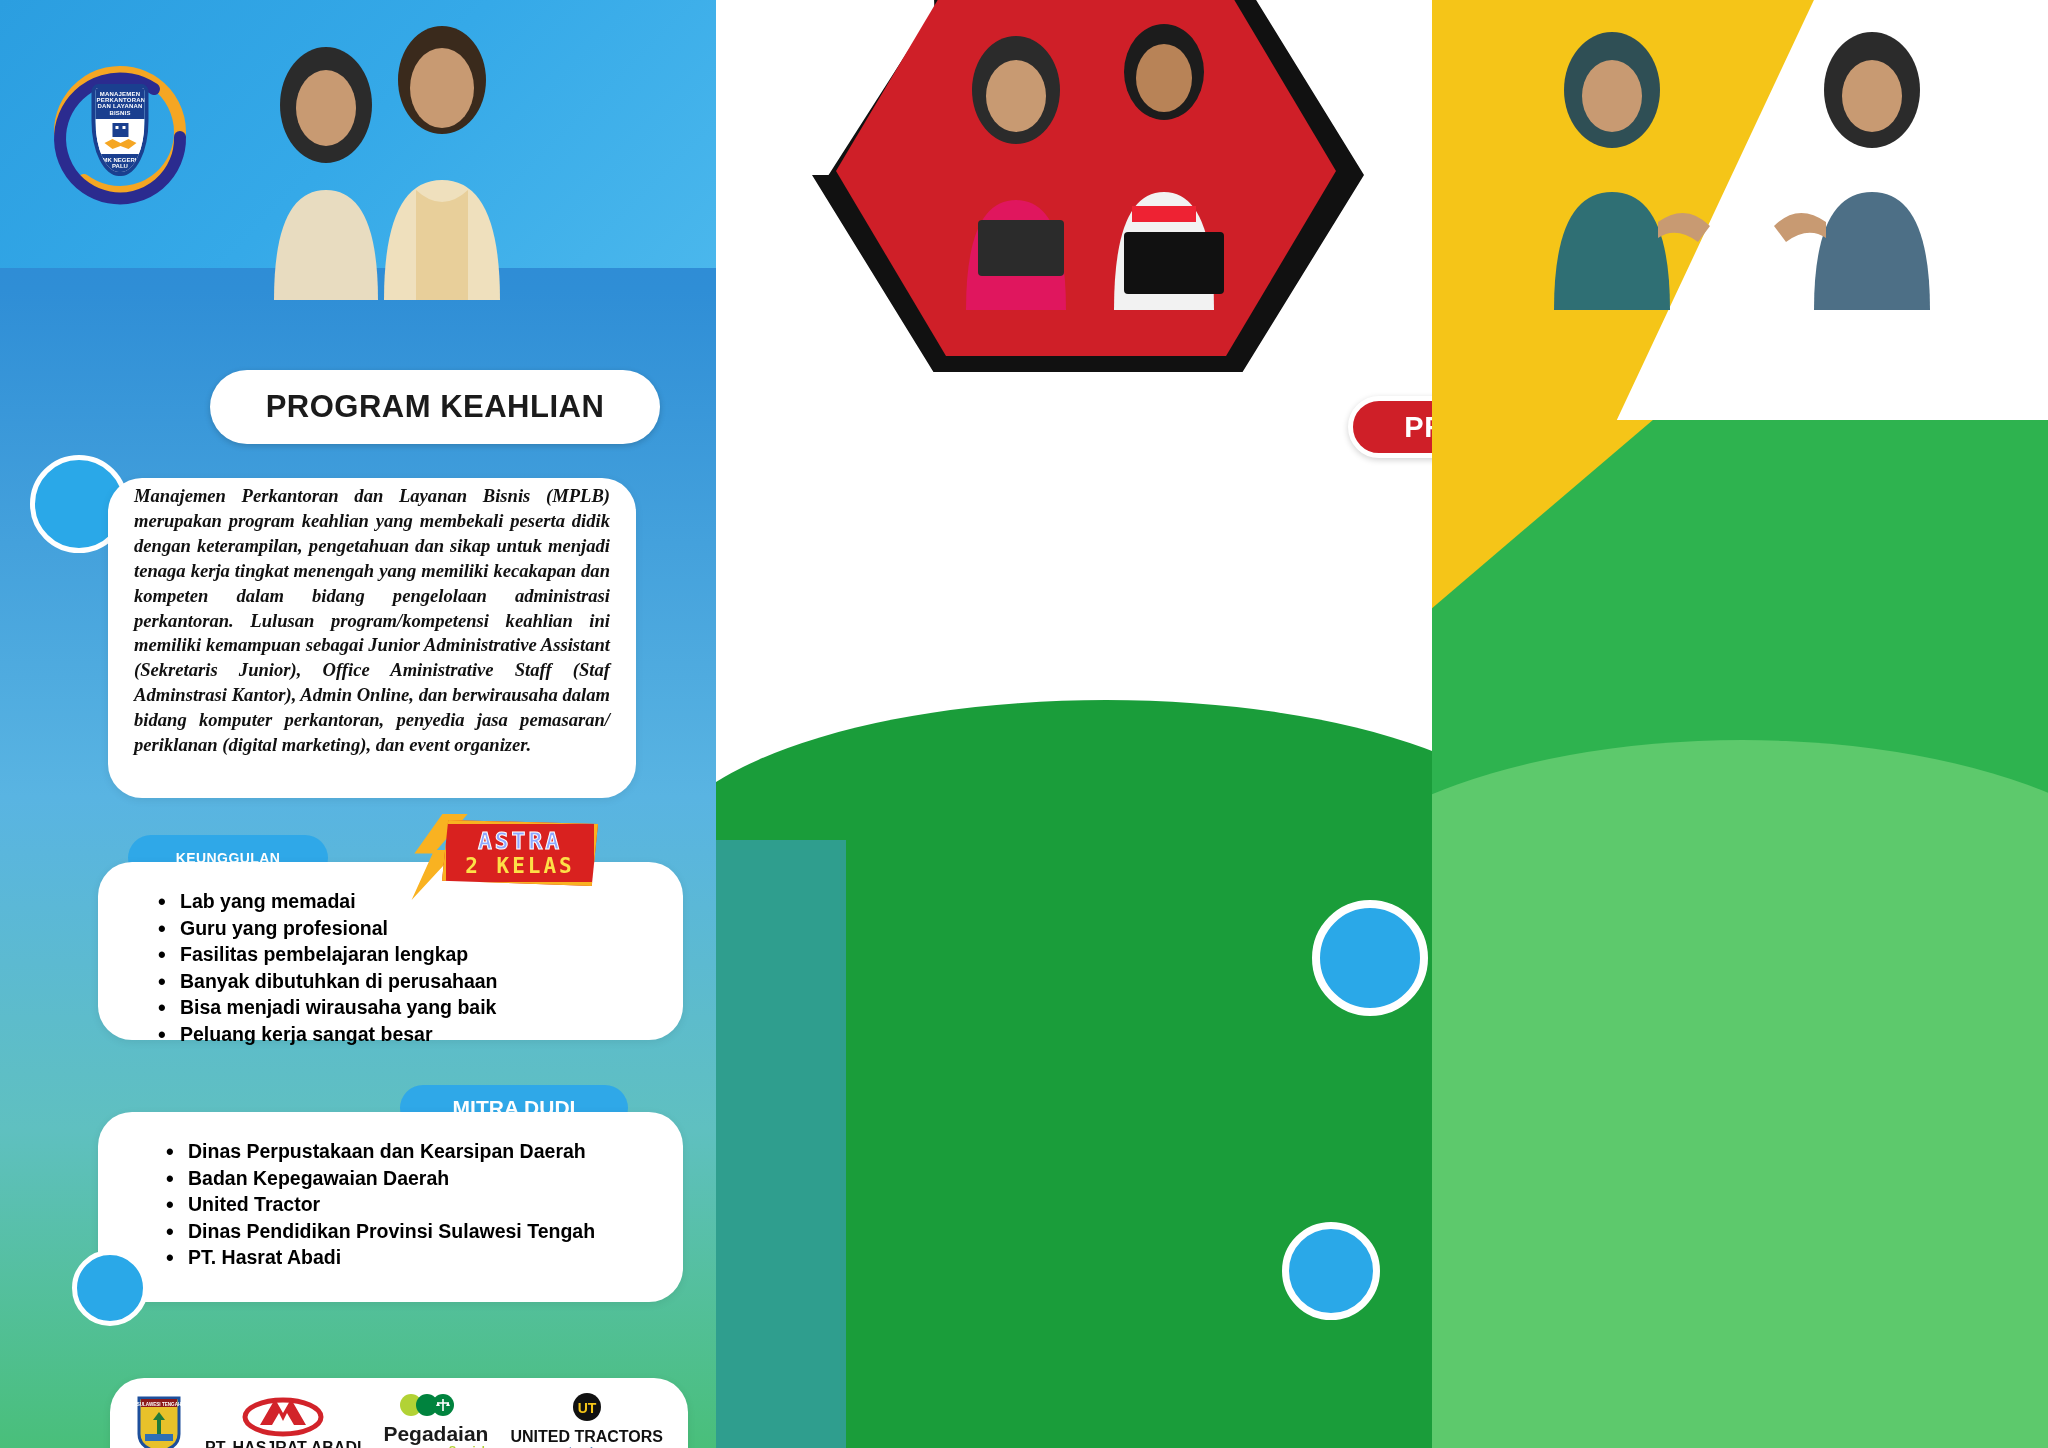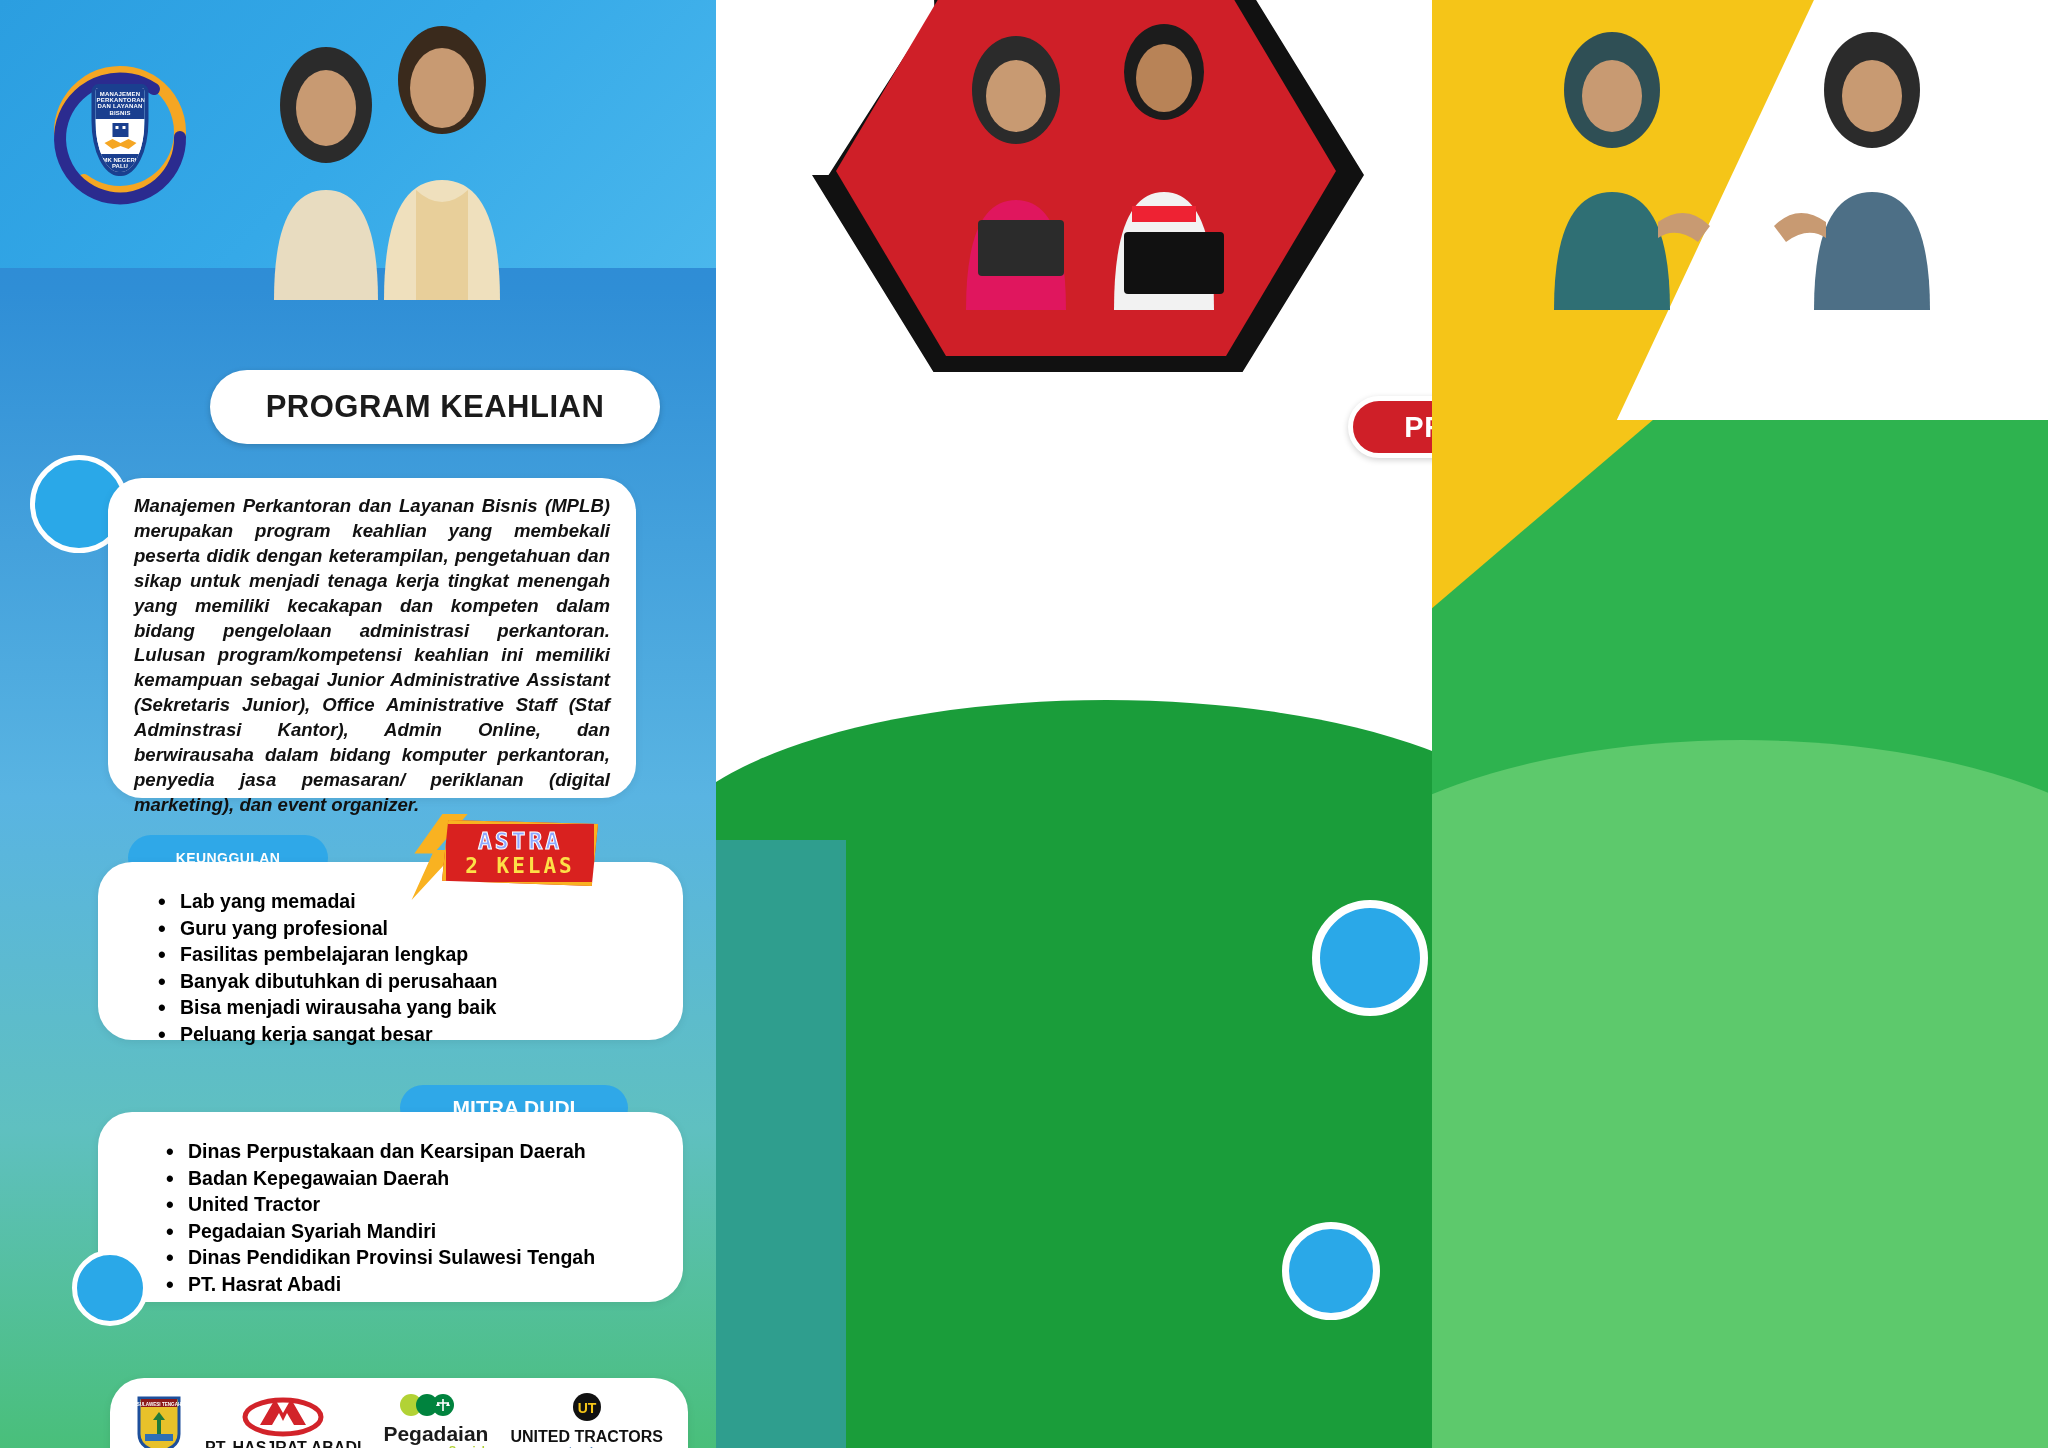--- a/index.html
+++ b/index.html
@@ -71,22 +71,23 @@
     border-radius: 50%; background: #2aa8e8; border: 5px solid #ffffff;
   }
   .card-white {
     position: absolute;
     background: #ffffff;
     border-radius: 34px;
     box-shadow: 0 2px 8px rgba(0,0,0,.08);
   }
   #p1-body {
     left: 108px; top: 478px; width: 528px; height: 320px;
-    padding: 16px 26px 14px 26px;
+    padding: 6px 26px 14px 26px;
     border-radius: 34px 34px 34px 34px;
+    font-family: Liberation Serif, serif;
   }
   #p1-body p {
     font-size: 18.6px; line-height: 1.34; font-weight: bold; font-style: italic;
     color: #111; text-align: justify;
   }
   .badge-pill {
     position: absolute; display: flex; align-items: center; justify-content: center;
     font-weight: bold; color: #fff; border-radius: 30px;
   }
   #p1-keunggulan-badge {
@@ -299,21 +300,20 @@
         <div class="k2">2 KELAS</div>
       </div>
     </div>
 
     <div class="badge-pill" id="p1-mitra-badge">MITRA DUDI</div>
     <div class="card-white" id="p1-mitra-card">
       <ul class="bullets">
         <li>Dinas Perpustakaan dan Kearsipan Daerah</li>
         <li>Badan Kepegawaian Daerah</li>
         <li>United Tractor</li>
-        <li>Pegadaian Syariah Mandiri</li>
         <li>Dinas Pendidikan Provinsi Sulawesi Tengah</li>
         <li>PT. Hasrat Abadi</li>
       </ul>
     </div>
 
     <div class="p1-circle-b"></div>
 
     <div class="card-white" id="p1-logos-card">
       <div class="logo-box">
         <svg width="48" height="60" viewBox="0 0 48 60">

